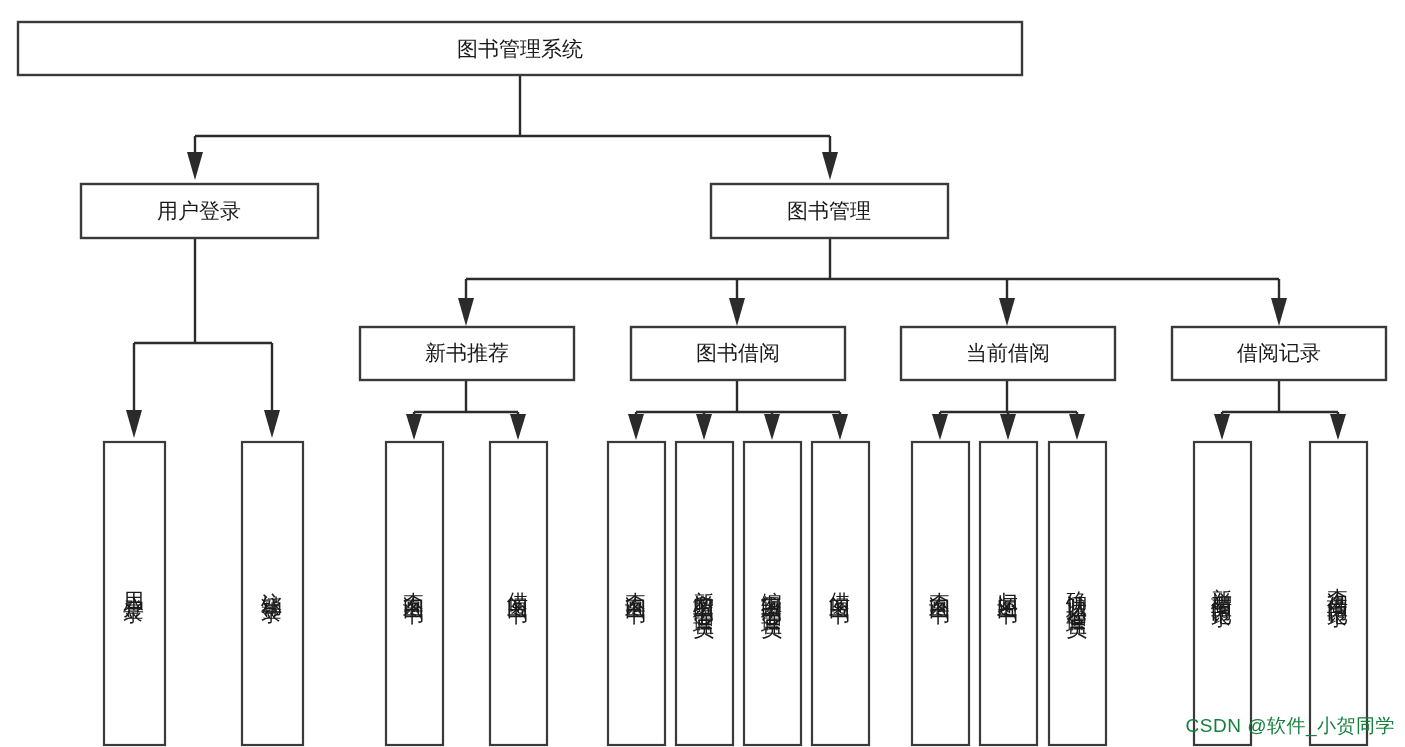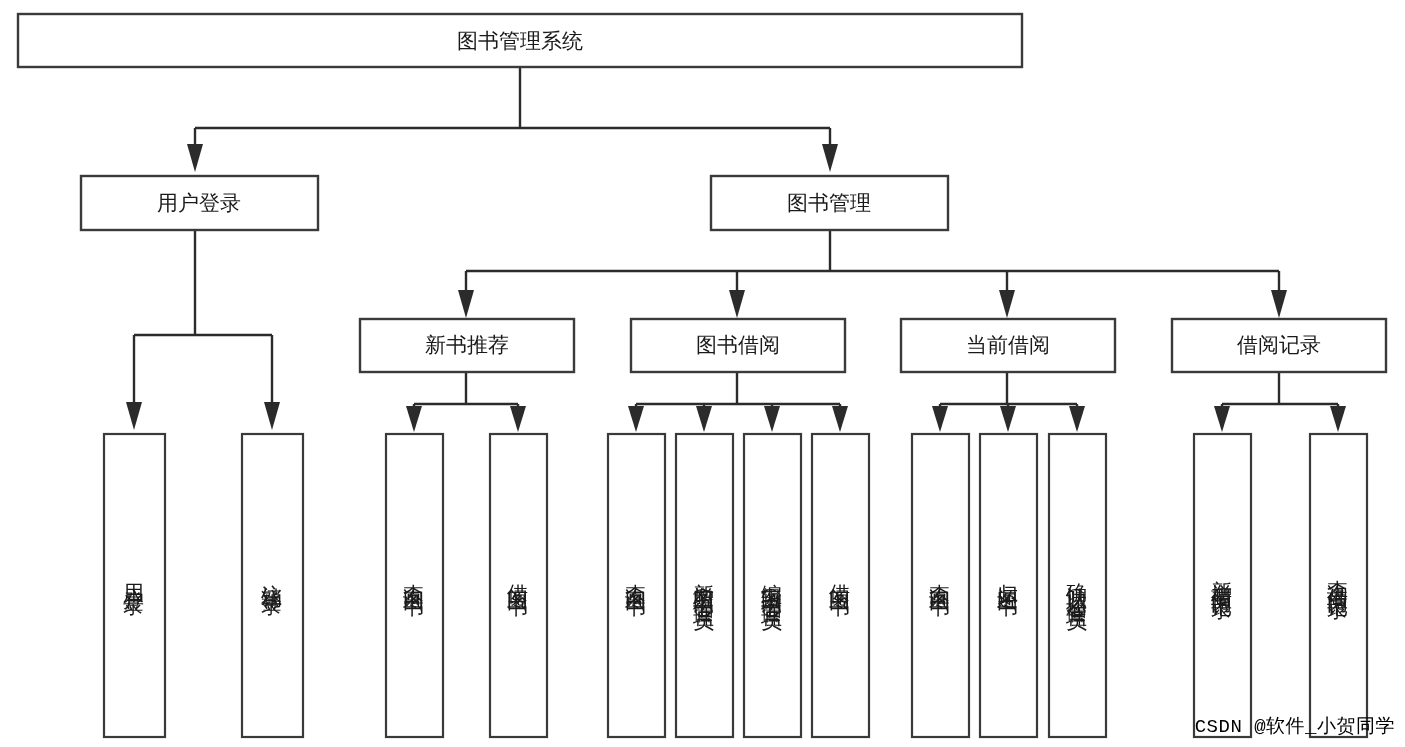--- a/index.html
+++ b/index.html
@@ -10,21 +10,21 @@
   body {
     width: 1405px;
     height: 747px;
     font-family: "Liberation Sans", "DejaVu Sans", sans-serif;
     overflow: hidden;
     position: relative;
   }
   #diagram-root {
     position: absolute;
     left: 0;
-    top: 0;
+    top: 8px;
     width: 1405px;
     height: 607px;
   }
   svg { display: block; }
   .node-box {
     fill: #ffffff;
     stroke: #3a3a3a;
     stroke-width: 2.4;
   }
   .node-box-thin {
@@ -54,23 +54,23 @@
     fill: #1a1a1a;
     writing-mode: vertical-rl;
     text-orientation: upright;
     letter-spacing: 4px;
     text-anchor: middle;
   }
   .watermark {
     position: absolute;
     right: 10px;
     bottom: 8px;
-    font-family: Liberation Mono, monospace;
+    font-family: Liberation Sans, sans-serif;
     font-size: 19px;
-    color: #000000;
+    color: #15803d;
     white-space: nowrap;
     letter-spacing: 0.5px;
   }
 </style>
 </head>
 <body>
 
 <div id="diagram-root">
   <svg width="1405" height="747" viewBox="0 0 1405 747" xmlns="http://www.w3.org/2000/svg">
 

